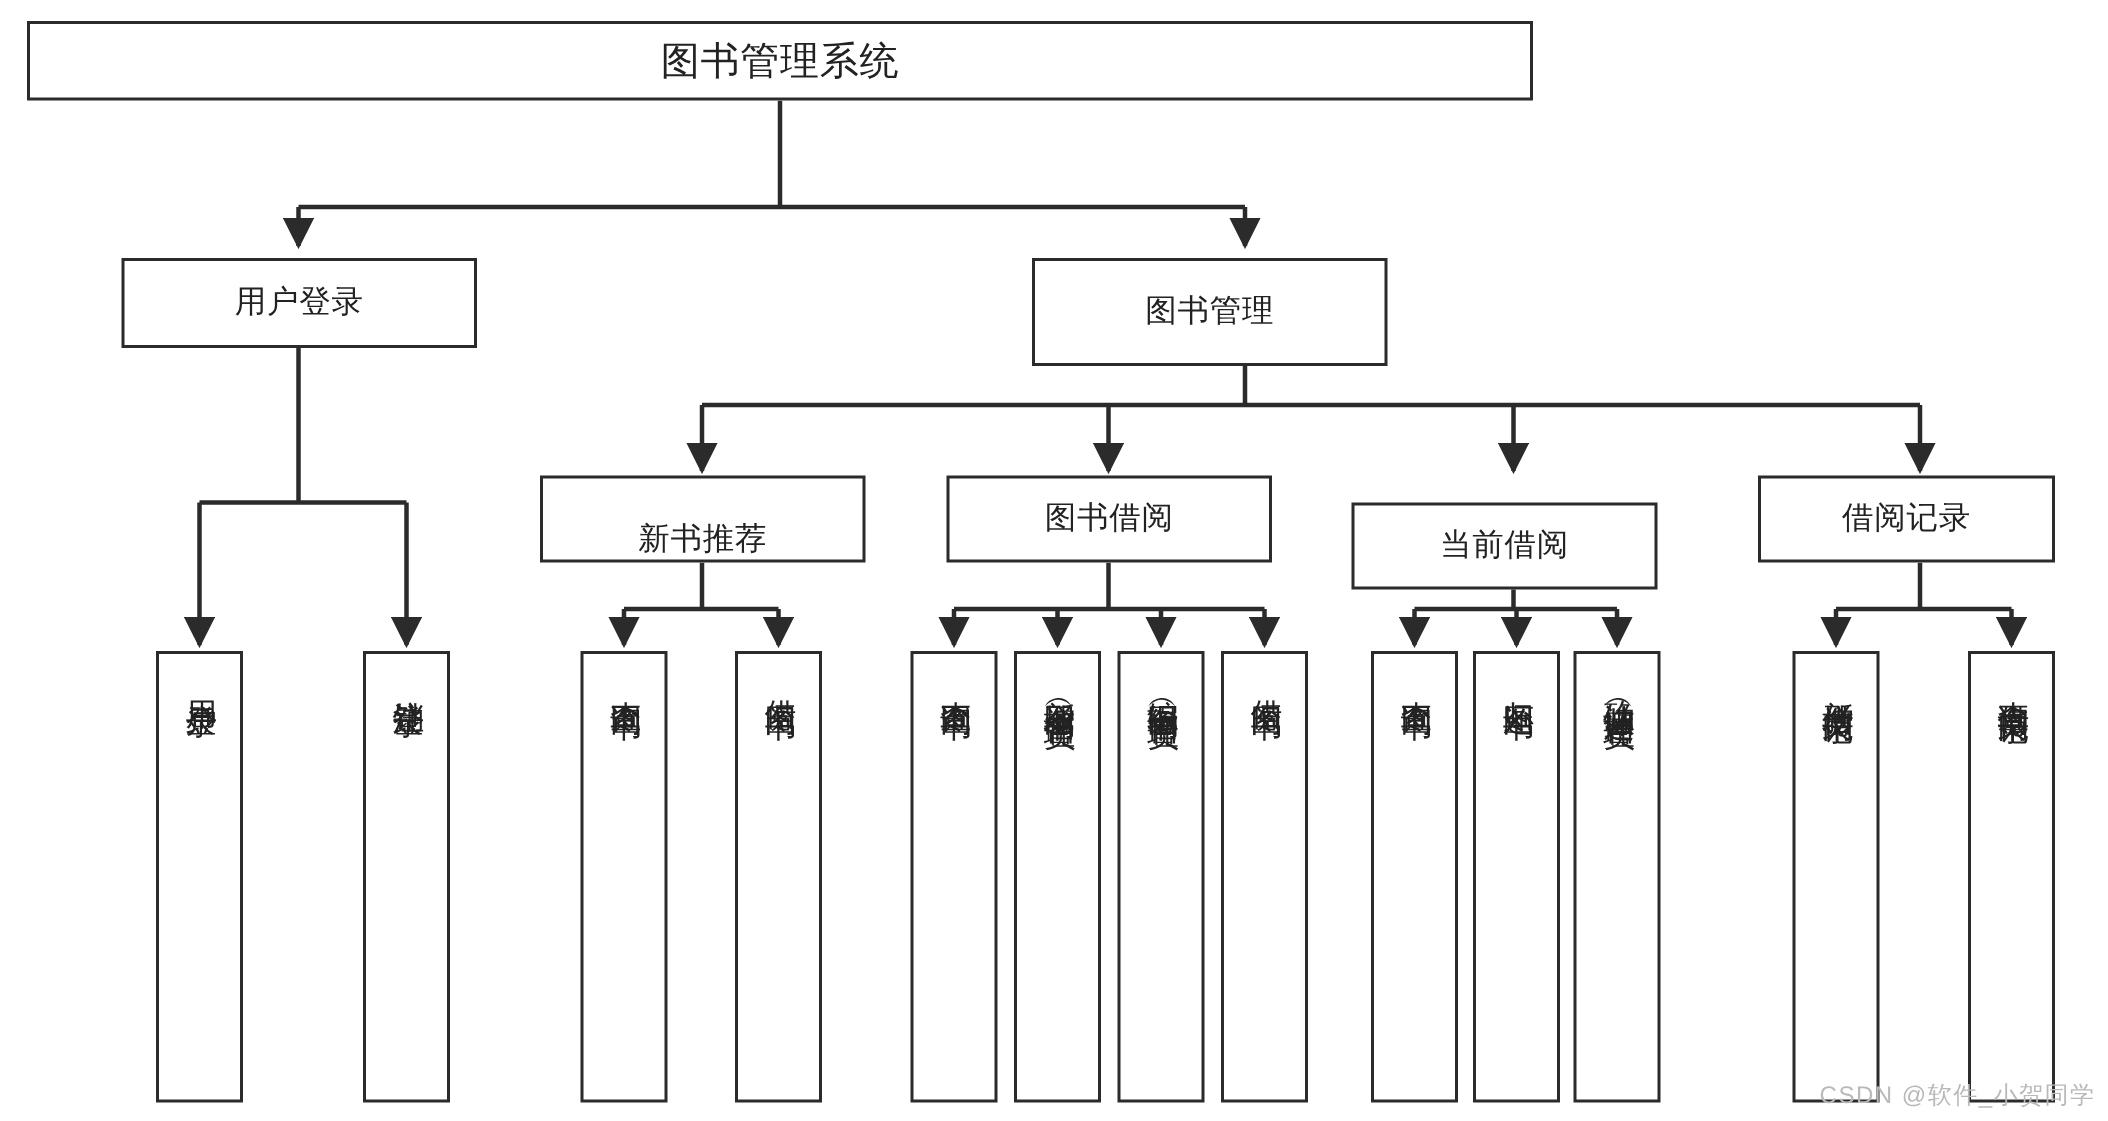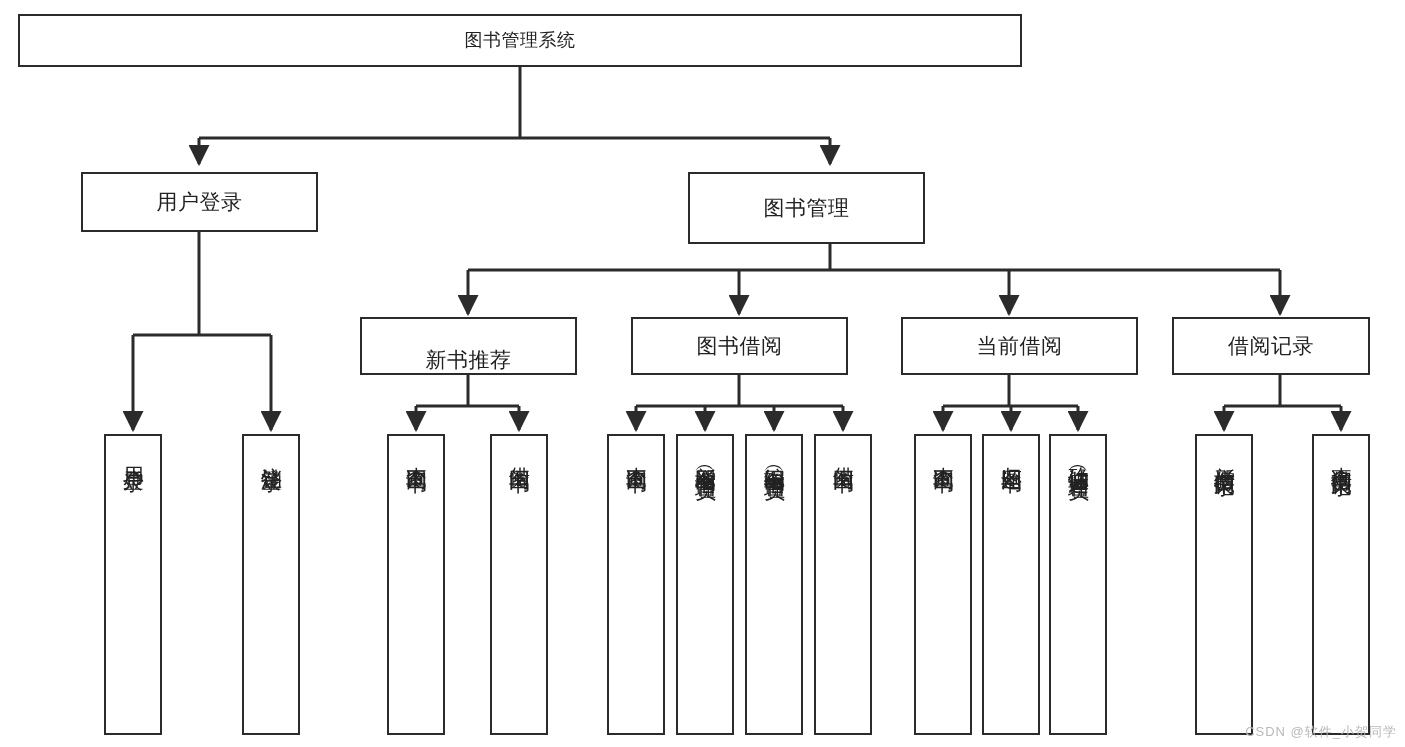--- a/index.html
+++ b/index.html
@@ -49,27 +49,27 @@
   }
   .node-box.vertical .node-label {
     writing-mode: vertical-rl;
     text-orientation: upright;
     font-size: 21px;
     line-height: 1.18;
     letter-spacing: 2px;
     white-space: nowrap;
   }
   .node-box.root .node-label {
-    font-size: 18px;
+    font-size: 26px;
   }
   #watermark {
     position: absolute;
     right: 8px;
     bottom: 6px;
-    font-size: 13px;
+    font-size: 16px;
     color: #b9b9b9;
     letter-spacing: 1px;
     white-space: nowrap;
     user-select: none;
   }
 </style>
 </head>
 <body>
 
 <div id="diagram-root">
@@ -135,21 +135,21 @@
   <div class="node-box" style="left:688px; top:172px; width:237px; height:72px;">
     <span class="node-label">图书管理</span>
   </div>
 
   <div class="node-box" style="left:360px; top:317px; width:217px; height:58px;align-items:flex-end;">
     <span class="node-label">新书推荐</span>
   </div>
   <div class="node-box" style="left:631px; top:317px; width:217px; height:58px;">
     <span class="node-label">图书借阅</span>
   </div>
-  <div class="node-box" style="left:901px; top:317px; width:237px; height:58px;justify-content:center;">
+  <div class="node-box" style="left:901px; top:335px; width:204px; height:58px;justify-content:center;">
     <span class="node-label">当前借阅</span>
   </div>
   <div class="node-box" style="left:1172px; top:317px; width:198px; height:58px;">
     <span class="node-label">借阅记录</span>
   </div>
 
   <div class="node-box vertical" style="left:104px; top:434px; width:58px; height:301px;">
     <span class="node-label">用户登录</span>
   </div>
   <div class="node-box vertical" style="left:242px; top:434px; width:58px; height:301px;">

